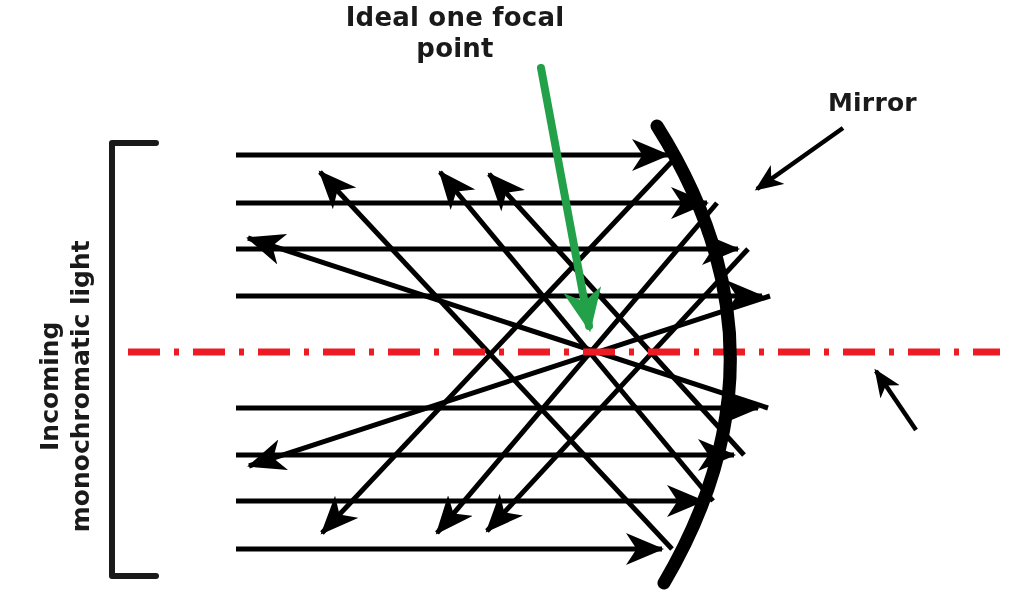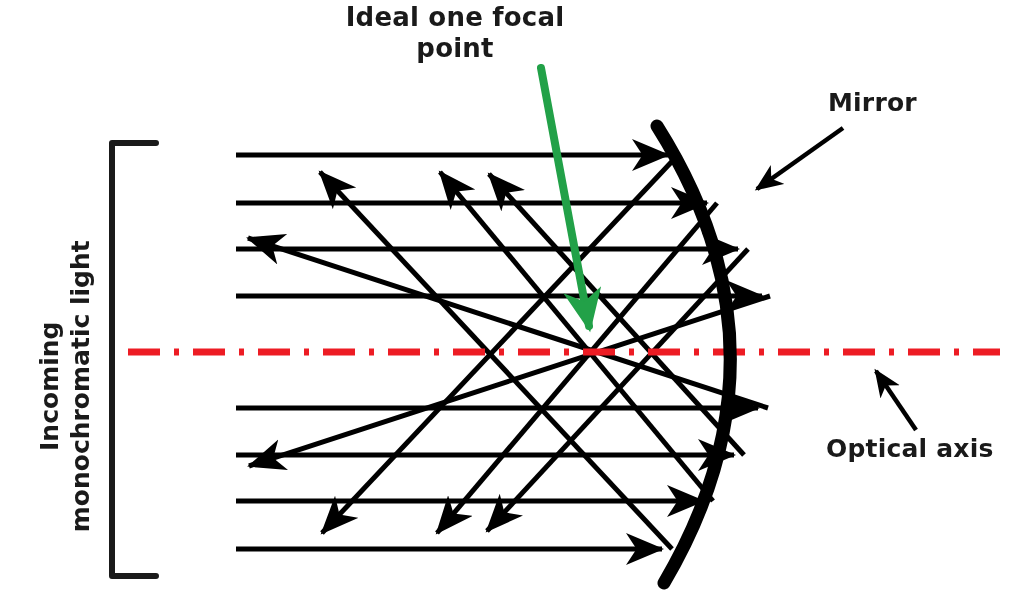--- a/index.html
+++ b/index.html
@@ -127,17 +127,16 @@
 
     <line x1="916" y1="430" x2="876" y2="371" stroke="#000000" stroke-width="4.5" stroke-linecap="butt" marker-end="url(#ahp)"></line>
 
     <path d="M 156,143 L 112,143 L 112,576 L 156,576" fill="none" stroke="#1a1a1a" stroke-width="6" stroke-linecap="round" stroke-linejoin="round"></path>
   </svg>
 
   <div class="lbl" id="label-mirror">Mirror</div>
 
   <div class="lbl" id="label-focal"><span>Ideal one focal</span><br><span>point</span></div>
 
-  <div class="lbl" id="label-optical-axis">Optical axis</div>
 
   <div id="label-incoming"><span>Incoming</span><span class="l2">monochromatic light</span></div>
 
 </div>
 
 </body></html>

